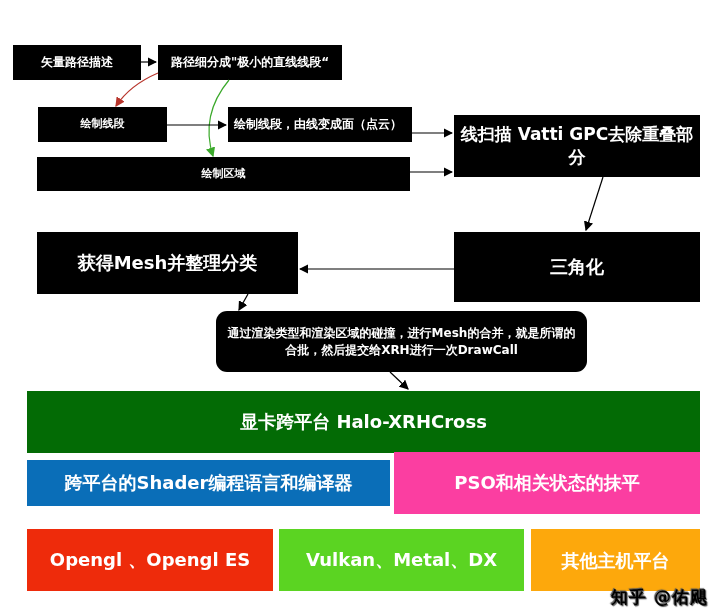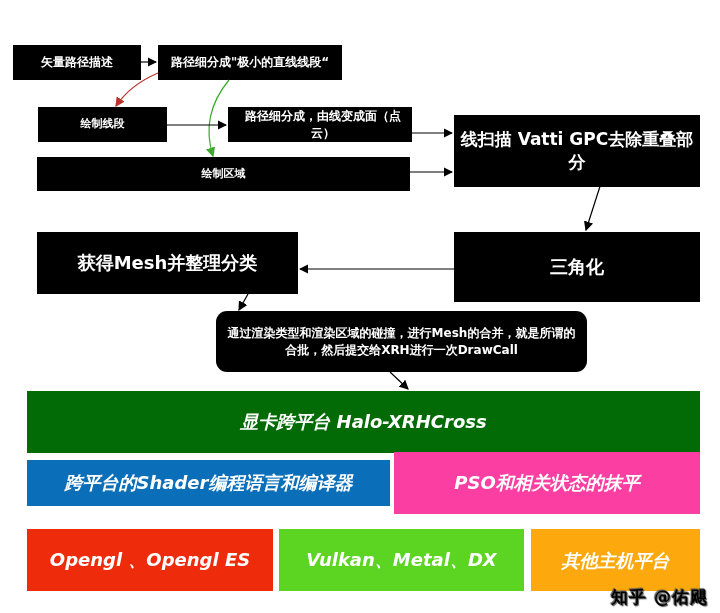--- a/index.html
+++ b/index.html
@@ -10,41 +10,41 @@
   .box {
     position: absolute; display: flex; align-items: center; justify-content: center;
     text-align: center; color: #ffffff; font-weight: bold; box-sizing: border-box;
     line-height: 1.35;
   }
   .black { background: #000000; }
   .f11 { font-size: 11px; }
   .f12 { font-size: 12px; }
   .f17 { font-size: 17px; }
   .f18 { font-size: 18px; }
-  .layer { font-weight: bold; font-size: 18px; font-style: italic; }
+  .layer { font-weight: bold; font-size: 18px; }
   svg.arrows { position: absolute; left: 0; top: 0; pointer-events: none; }
   .watermark {
     position: absolute; right: 12px; bottom: 4px; font-size: 17px; color: #000000;
     font-weight: bold; text-shadow: 1px 1px 1px #555, -1px -1px 1px #555; letter-spacing: 1px;
   }
 </style>
 </head>
 <body>
 
 <div class="box black f12" style="left:13px;top:45px;width:128px;height:35px;">矢量路径描述</div>
 
 <div class="box black f12" style="left:158px;top:45px;width:184px;height:35px;">路径细分成"极小的直线线段“</div>
 
 <div class="box black f11" style="left:38px;top:107px;width:129px;height:35px;">绘制线段</div>
 
-<div class="box black f12" style="left:228px;top:107px;width:184px;height:35px;justify-content:flex-start;padding-left:6px;">路径细分成，由线变成面（点云）</div>
+<div class="box black f12" style="left:228px;top:107px;width:184px;height:35px;justify-content:flex-start;padding-left:6px;">绘制线段，由线变成面（点云）</div>
 
 <div class="box black f11" style="left:37px;top:157px;width:373px;height:34px;">绘制区域</div>
 
-<div class="box black f17" style="left:454px;top:115px;width:246px;height:72px;padding:0 6px;">线扫描 Vatti GPC去除重叠部分</div>
+<div class="box black f17" style="left:454px;top:115px;width:246px;height:62px;padding:0 6px;">线扫描 Vatti GPC去除重叠部分</div>
 
 <div class="box black f18" style="left:37px;top:232px;width:261px;height:62px;">获得Mesh并整理分类</div>
 
 <div class="box black f18" style="left:454px;top:232px;width:246px;height:70px;">三角化</div>
 
 <div class="box black f12" style="left:216px;top:311px;width:371px;height:61px;padding:0 6px;border-radius:11px;">通过渲染类型和渲染区域的碰撞，进行Mesh的合并，就是所谓的合批，然后提交给XRH进行一次DrawCall</div>
 
 <div class="box layer" style="left:27px;top:391px;width:673px;height:62px;background:#036B05;">显卡跨平台 Halo-XRHCross</div>
 
 <div class="box layer" style="left:27px;top:460px;width:363px;height:46px;background:#0A6EB8;">跨平台的Shader编程语言和编译器</div>

